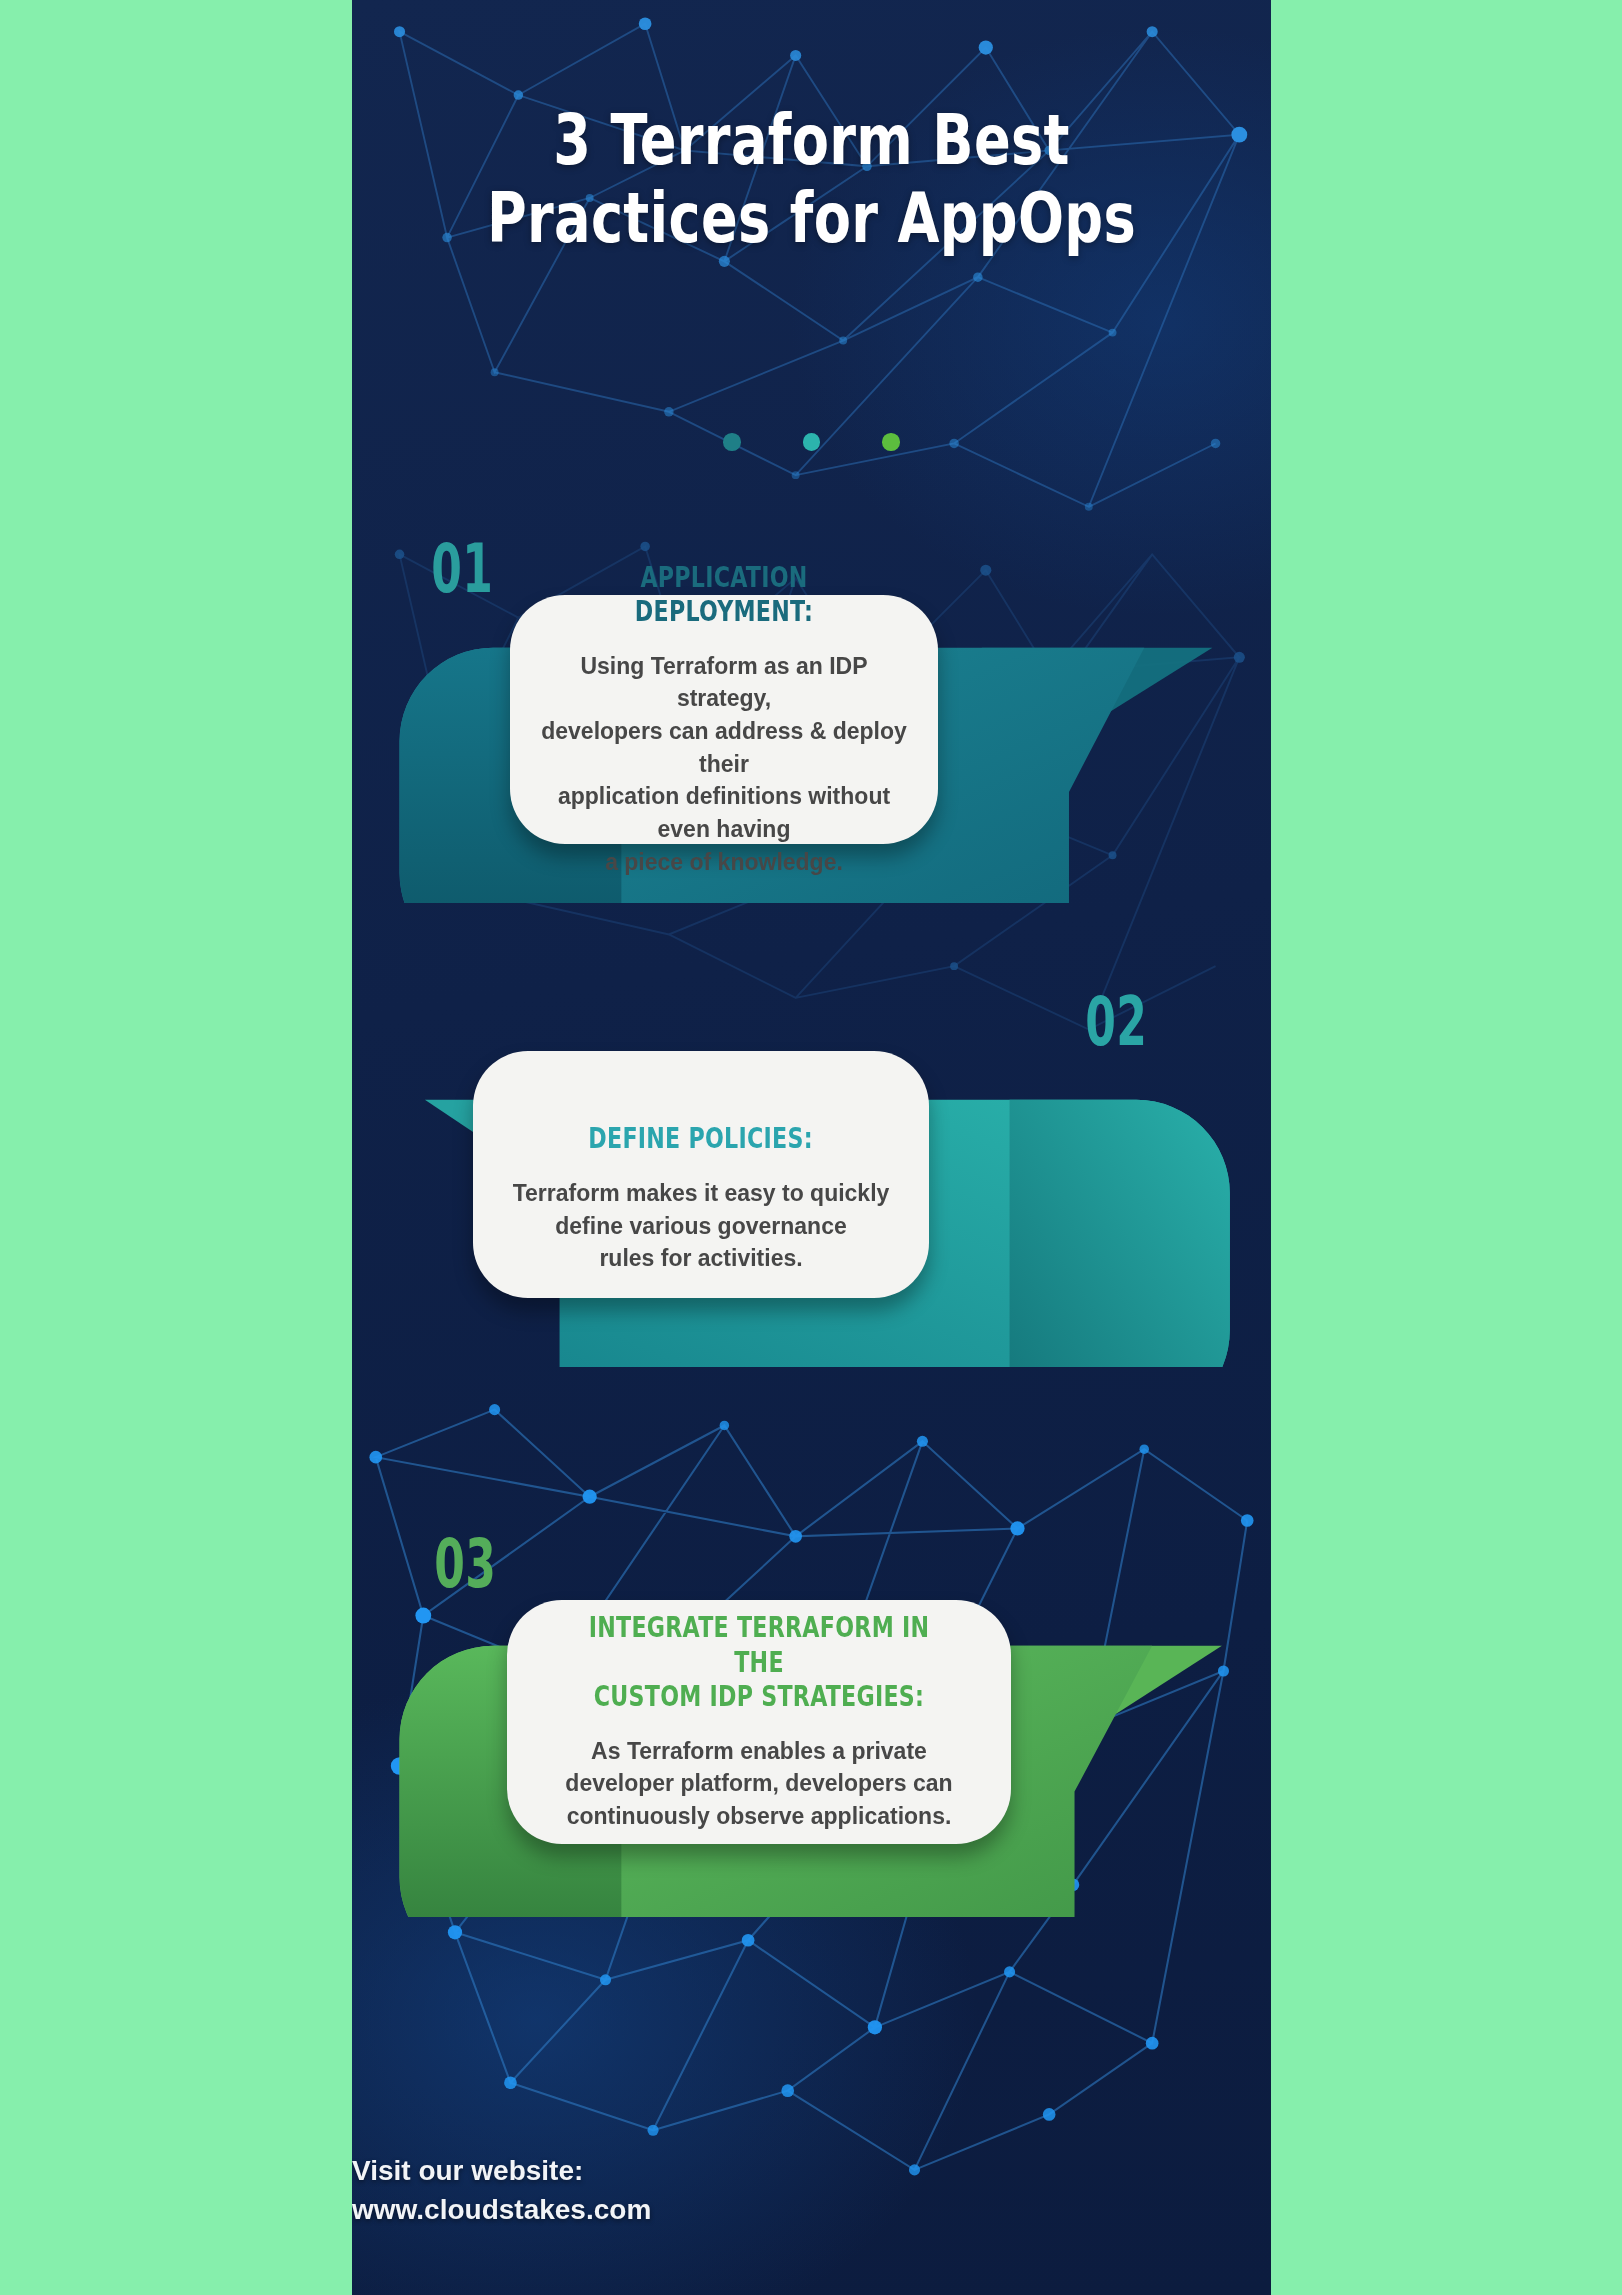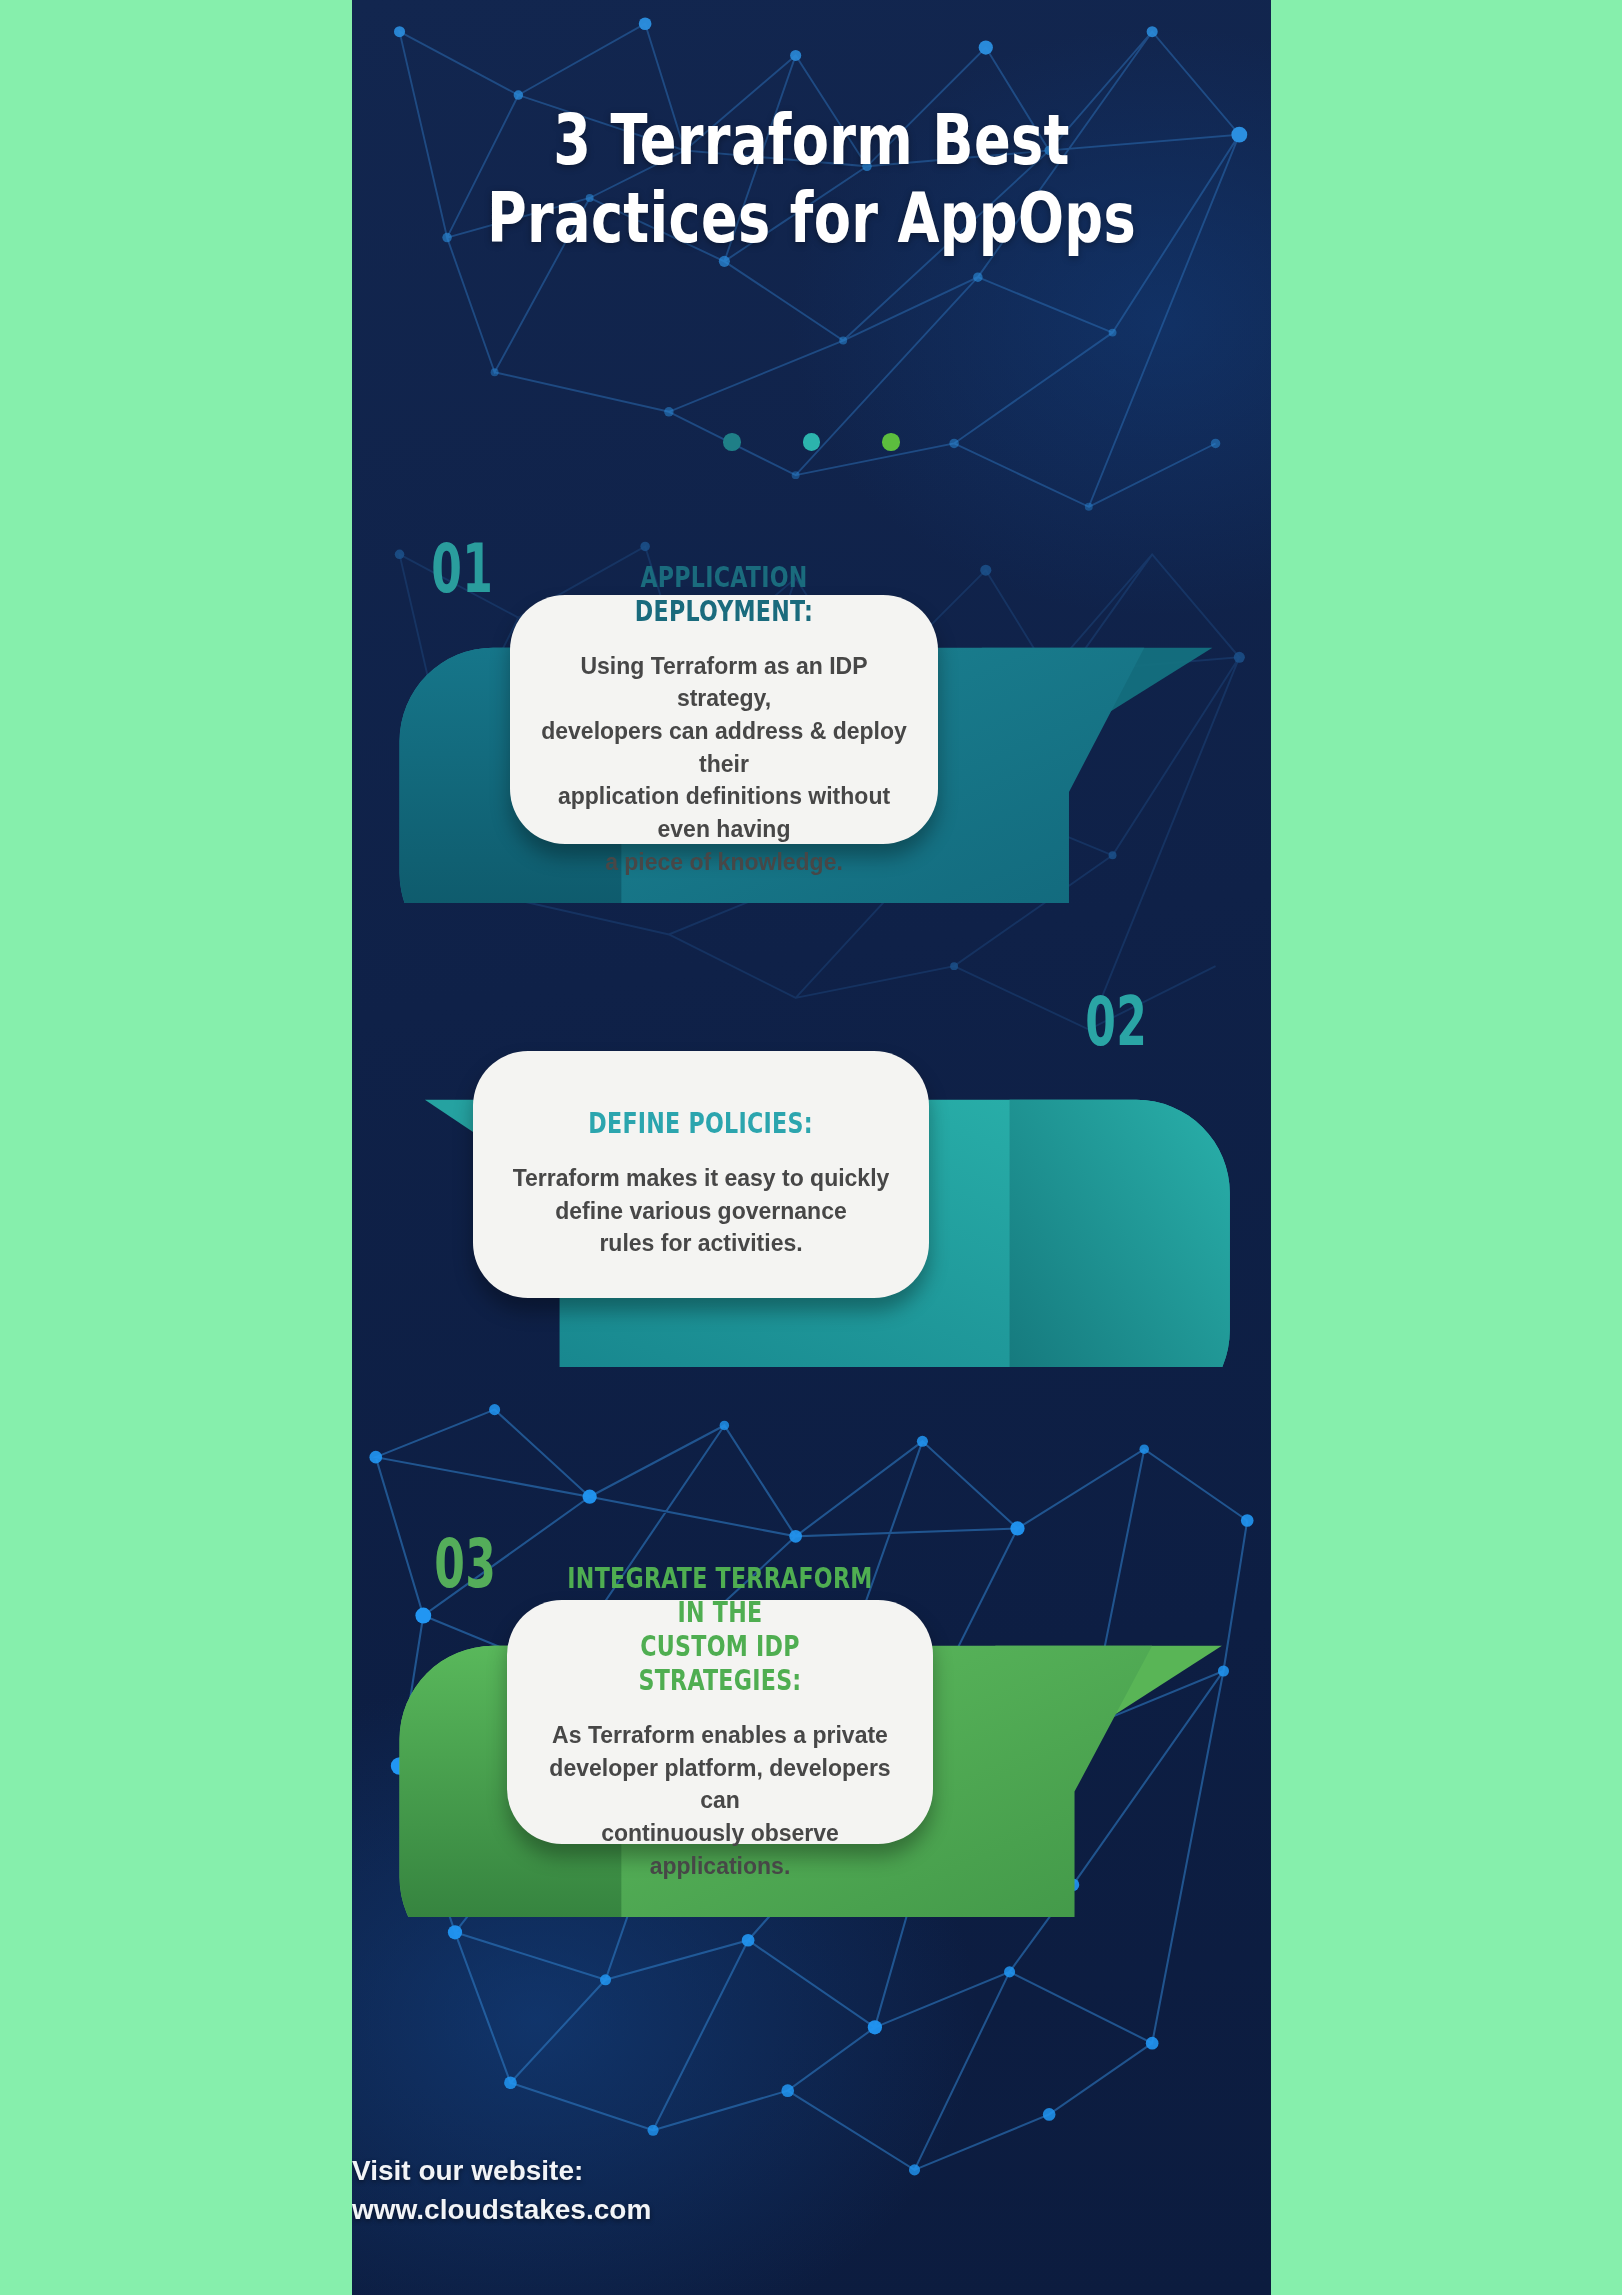--- a/index.html
+++ b/index.html
@@ -52,21 +52,21 @@
   .shapewrap{position:absolute;left:0;top:0;width:919px;height:349px;}
   .shapewrap svg{display:block;width:919px;height:349px;}
 
   .card{
     position:absolute;
     background:#f4f4f2;
     border-radius:55px;
     box-shadow:0 12.7px 20.6px rgba(0,0,0,.32);
     display:flex;flex-direction:column;align-items:center;justify-content:center;
     text-align:center;
-    padding:38px 27px;
+    padding:23px 27px;
     box-sizing:border-box;
   }
   .card h3{
     margin:0 0 20.6px 0;
     font-family:"Liberation Sans Narrow","DejaVu Sans Condensed","Liberation Sans",sans-serif;
     font-weight:700;font-size:28px;line-height:1.22;letter-spacing:0.3px;
     transform:scaleX(.88);
   }
   .card p{
     margin:0;color:#474747;
@@ -280,21 +280,21 @@
               <stop offset="0" stop-color="#62c162"></stop>
                 <stop offset="1" stop-color="#3f9446"></stop>
             </linearGradient>
           </defs>
           <path d="M1098 98 L812 98 L812 282 Z" fill="#5dbb57" opacity=".96"></path>
           <path d="M178 98 H1010 L912 282 V508 H178 A118 118 0 0 1 60 390 V216 A118 118 0 0 1 178 98 Z" fill="url(#g3b)"></path>
           <path d="M60 216 A118 118 0 0 1 178 98 H340 V508 H178 A118 118 0 0 1 60 390 Z" fill="url(#g3a)"></path>
         </svg>
       </div>
       <div class="numlabel" id="num2" style="left: 70px; top: -38px; color: rgb(84, 173, 90);">03</div>
-      <div class="card" id="card2" style="left: 155px; top: 32px; width: 426px; height: 244px; background: rgb(244, 244, 242);">
+      <div class="card" id="card2" style="left: 155px; top: 32px; width: 504px; height: 244px; background: rgb(244, 244, 242);">
         <h3 id="h2" style="white-space: pre-line; color: rgb(79, 174, 81);">INTEGRATE TERRAFORM IN THE
 CUSTOM IDP STRATEGIES:</h3>
         <p>As Terraform enables a private
 developer platform, developers can
 continuously observe applications.</p>
       </div>
     </div>
 
     <div class="footer">Visit our website:
 www.cloudstakes.com</div>

